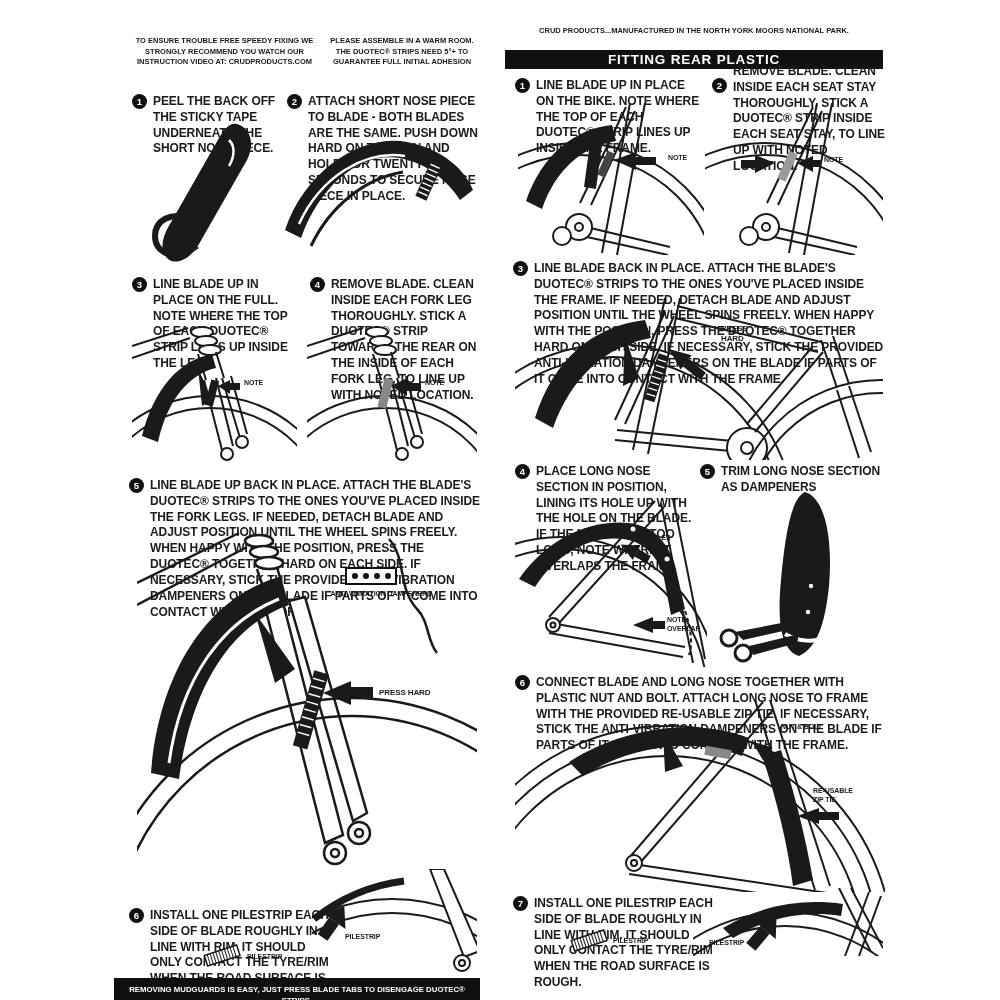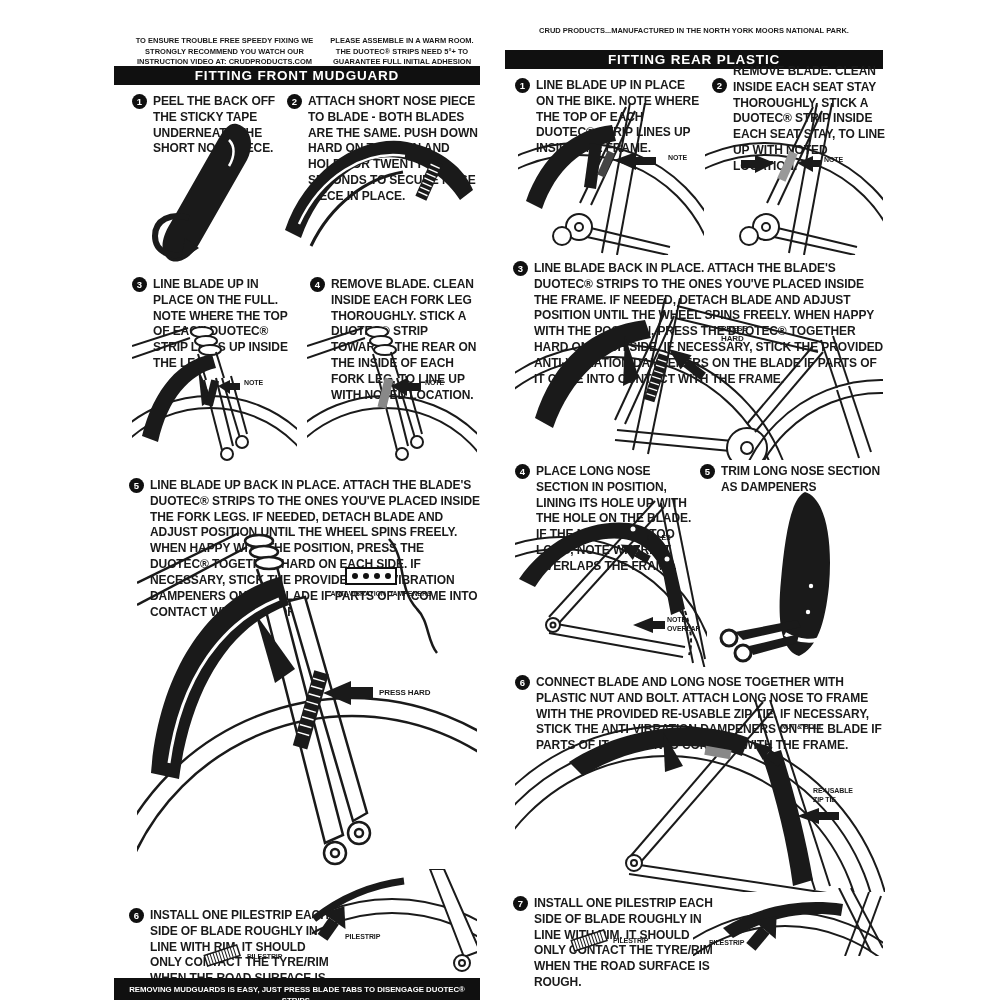--- a/index.html
+++ b/index.html
@@ -28,21 +28,20 @@
 </head>
 <body>
 
 <div class="page">
 
   <section class="col col-front">
 
     <div class="intro abs" style="left:15px;top:20px;width:195px">TO ENSURE TROUBLE FREE SPEEDY FIXING WE STRONGLY RECOMMEND YOU WATCH OUR INSTRUCTION VIDEO AT: CRUDPRODUCTS.COM</div>
     <div class="intro abs" style="left:214px;top:20px;width:152px">PLEASE ASSEMBLE IN A WARM ROOM. THE DUOTEC® STRIPS NEED 5°+ TO GUARANTEE FULL INITIAL ADHESION</div>
 
-    <div class="hdr abs" style="left:2px;top:50px;width:366px">FITTING FRONT MUDGUARD</div>
 
     <div class="stepnum abs" style="left:20px;top:78px">1</div>
     <div class="steptext abs" style="left:41px;top:78px;width:126px">PEEL THE BACK OFF THE STICKY TAPE UNDERNEATH THE SHORT NOSE PIECE.</div>
 
     <div class="stepnum abs" style="left:175px;top:78px">2</div>
     <div class="steptext abs" style="left:196px;top:78px;width:170px">ATTACH SHORT NOSE PIECE TO BLADE - BOTH BLADES ARE THE SAME. PUSH DOWN HARD ON THE JOIN AND HOLD FOR TWENTY SECONDS TO SECURE NOSE PIECE IN PLACE.</div>
 
     <div class="illus" style="left:25px;top:104px;width:140px;height:150px">
       <svg width="140" height="150" viewBox="0 0 140 150">
         <path d="M100,4 C114,8 118,24 110,40 L62,124 C54,138 40,146 31,139 C22,131 25,117 33,104 L82,18 C87,9 93,2 100,4 Z" fill="#1a1a1a"></path>

